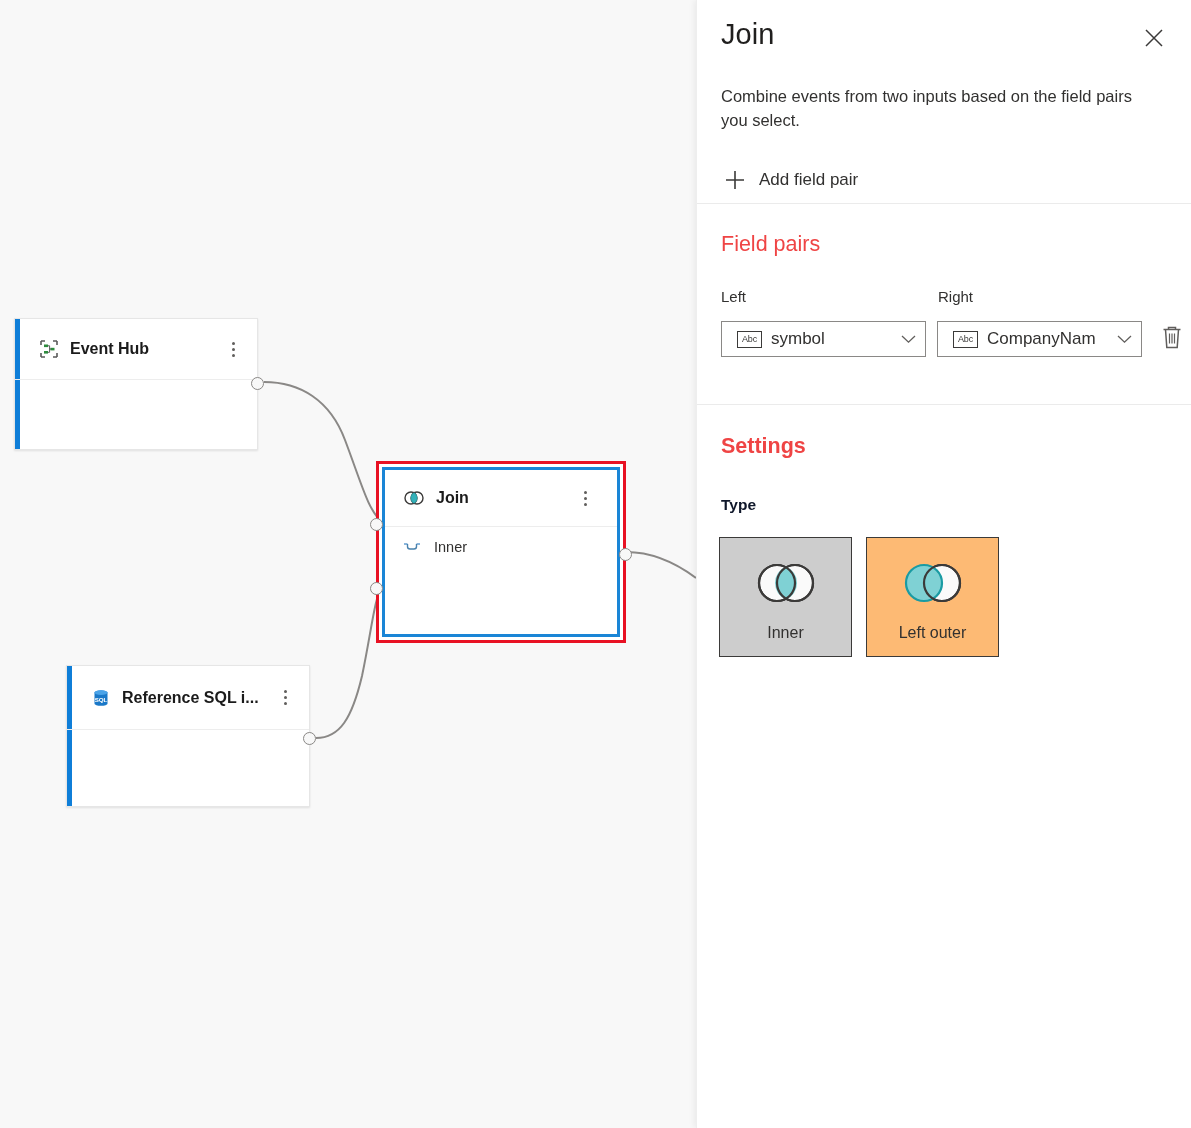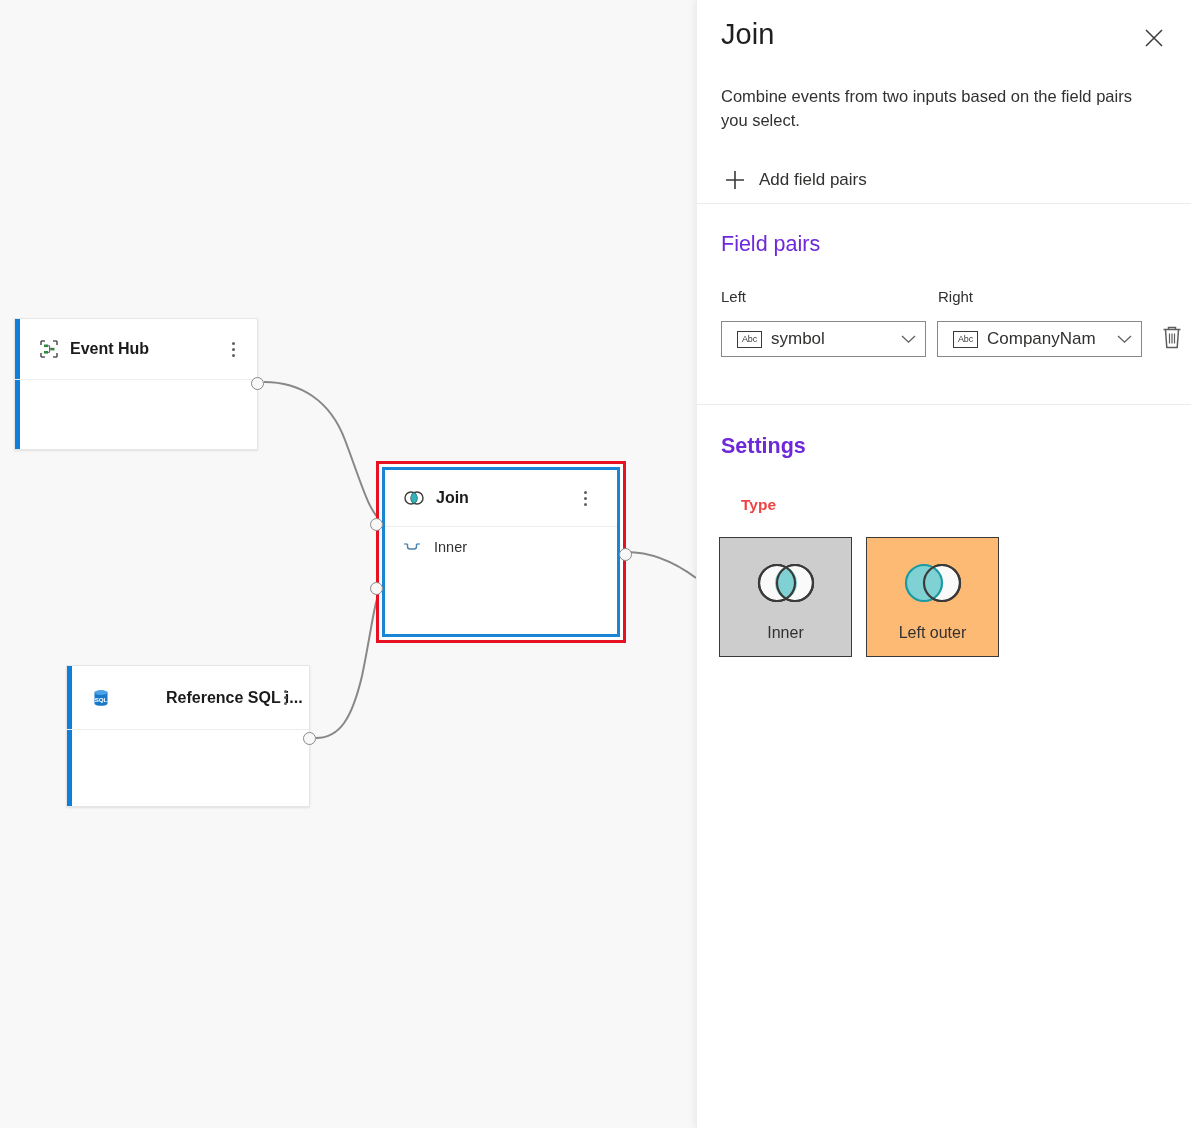--- a/index.html
+++ b/index.html
@@ -57,21 +57,21 @@
   .node-row {
     display: flex; align-items: center;
     padding-left: 24px; padding-right: 12px;
     height: 40px;
   }
   .node-row .rlabel { font-size: 14.5px; color: #323130; margin-left: 13px; white-space: nowrap; }
 
   
   #node-eventhub { left: 14px; top: 318px; width: 244px; height: 132px; }
   #node-refsql  { left: 66px; top: 665px; width: 244px; height: 142px; }
-  #node-refsql .node-header { height: 64px; gap: 44px; }
+  #node-refsql .node-header { height: 64px; }
   #node-refsql .node-row { height: 50px; }
 
   #node-join {
     left: 376px; top: 461px; width: 250px; height: 182px;
     border: 3px solid #e81123;
     box-shadow: none;
     background: #ffffff;
     padding: 0;
   }
   #node-join .join-inner {
@@ -133,21 +133,21 @@
     margin-right: 10px;
   }
   .add-pair .apl { font-size: 17px; color: #323130; }
 
   .divider { position: absolute; left: 0; width: 495px; height: 1px; background: #ebebeb; }
   #div1 { top: 203px; }
   #div2 { top: 404px; }
 
   .section-head {
     position: absolute; left: 24px;
-    font-size: 21.5px; font-weight: 400; color: #6d28d9;
+    font-size: 21.5px; font-weight: 400; color: #ef4444;
   }
   #head-fieldpairs { top: 232px; }
   #head-settings { top: 434px; font-weight: bold; }
 
   .col-label { position: absolute; font-size: 15px; color: #323130; }
 
   .fp-labels { position: absolute; top: 288px; left: 0; width: 495px; }
   .fp-labels .col-label { position: absolute; top: 0; font-size: 15px; color: #323130; }
   .fp-labels .lc-left { left: 24px; }
   .fp-labels .lc-right { left: 241px; }
@@ -172,21 +172,21 @@
     white-space: nowrap; overflow: hidden;
     flex: 1;
   }
   .dd-chev { width: 18px; flex: none; display: flex; align-items: center; justify-content: center; }
   .trash-btn {
     width: 32px; height: 36px; margin-left: 14px;
     display: flex; align-items: center; justify-content: center;
     cursor: pointer;
   }
 
-  .type-label { position: absolute; left: 24px; top: 496px; font-size: 15.5px; font-weight: bold; color: #ef4444; margin-left: 20px; }
+  .type-label { position: absolute; left: 24px; top: 496px; font-size: 15.5px; font-weight: bold; color: #0f172a; }
   .type-row { position: absolute; left: 22px; top: 537px; display: flex; gap: 14px; }
   .type-card {
     width: 133px; height: 120px;
     border: 1px solid #3b3a39;
     background: #fdba74;
     display: flex; flex-direction: column;
     align-items: center; justify-content: flex-start;
     cursor: pointer; position: relative;
   }
   .type-card.selected { background: #cdcdcd; }
@@ -298,21 +298,21 @@
     </div>
 
     <div class="panel-desc">Combine events from two inputs based on the field pairs you select.</div>
 
     <div class="add-pair">
       <span class="plus">
         <svg width="22" height="22" viewBox="0 0 22 22">
           <path d="M11 2 V20 M2 11 H20" stroke="#3b3a39" stroke-width="1.6"></path>
         </svg>
       </span>
-      <span class="apl">Add field pairs</span>
+      <span class="apl">Add field pair</span>
     </div>
 
     <div class="divider" id="div1"></div>
 
     <div class="section-head" id="head-fieldpairs">Field pairs</div>
 
     <div class="fp-labels">
       <span class="col-label lc-left">Left</span>
       <span class="col-label lc-right">Right</span>
     </div>

